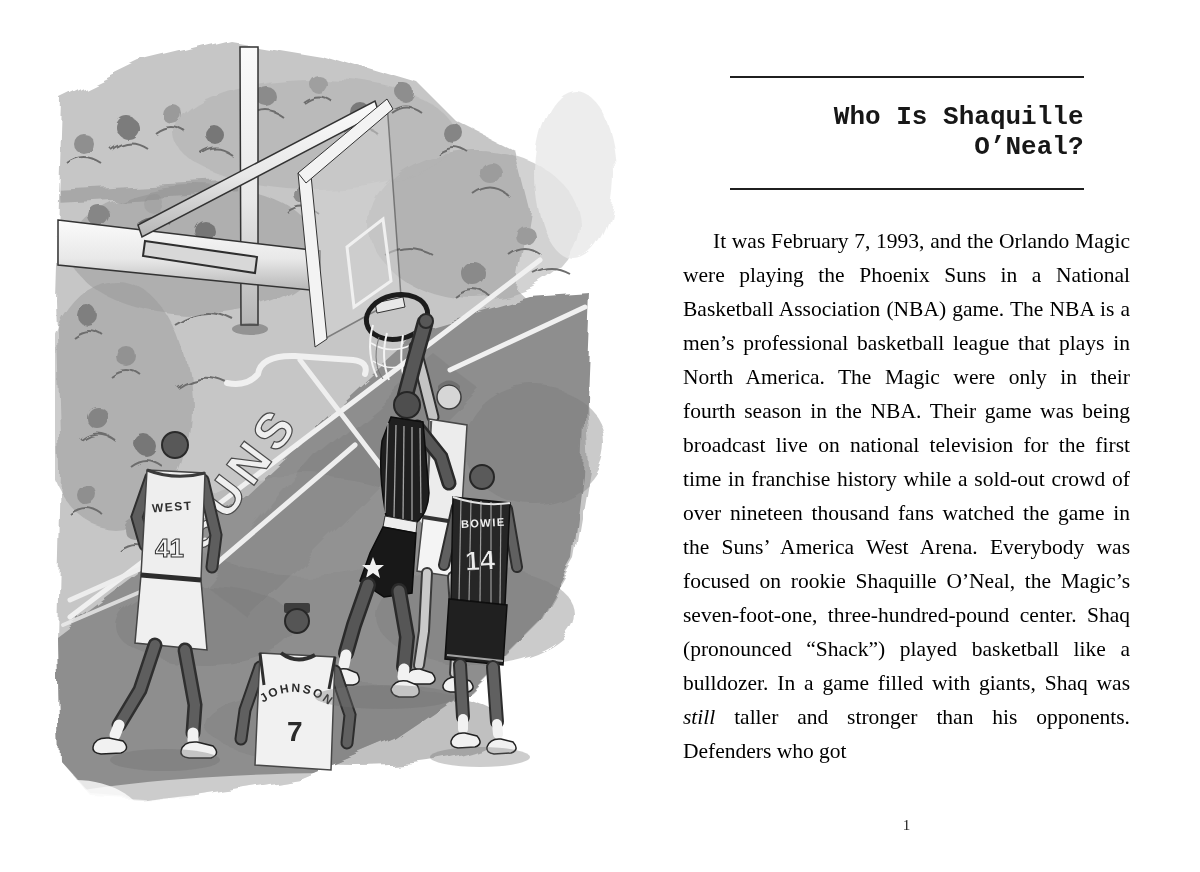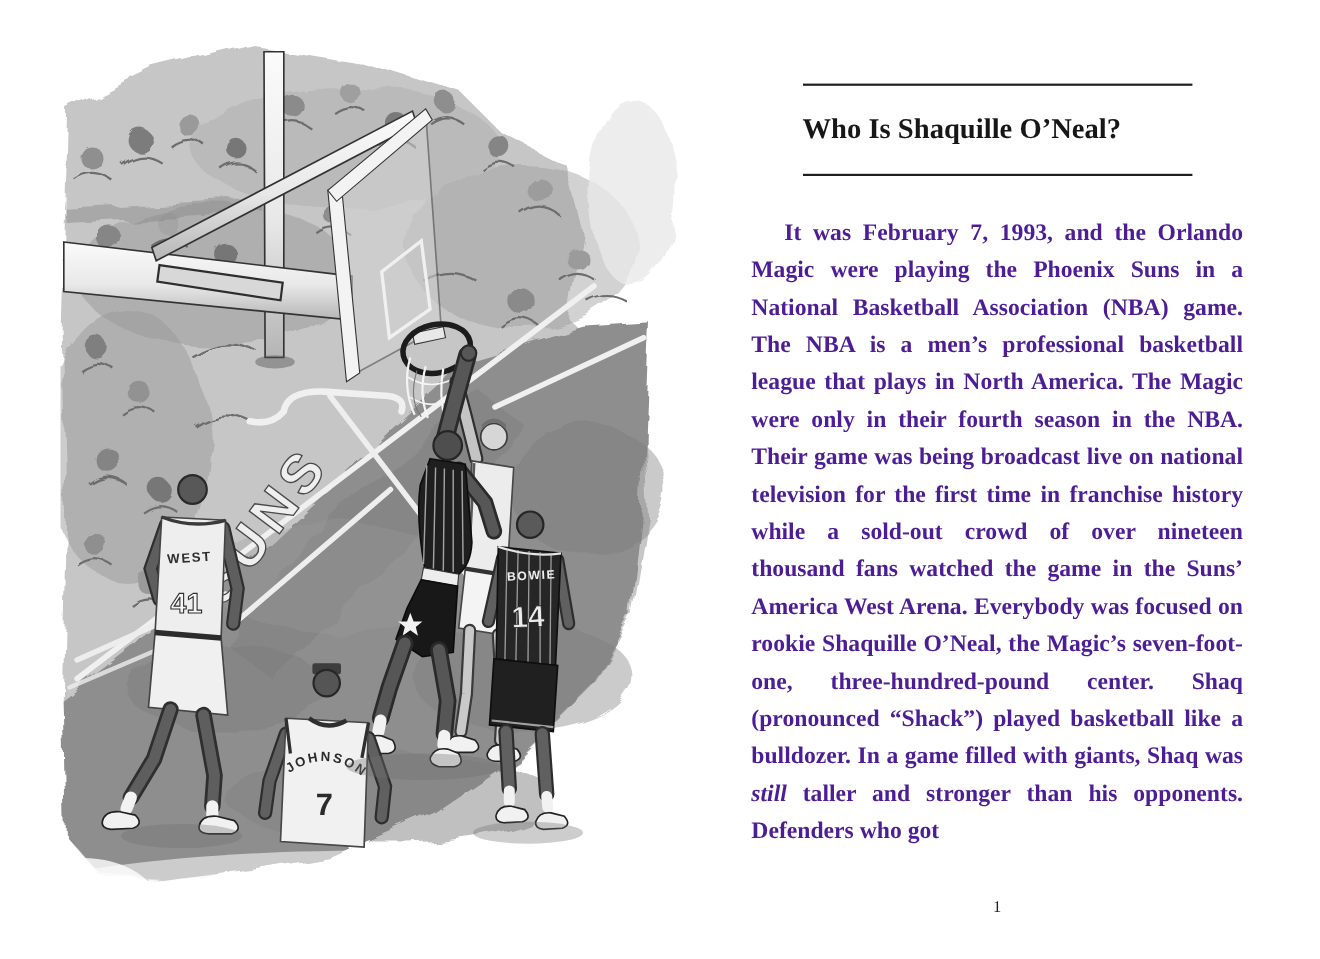--- a/index.html
+++ b/index.html
@@ -2,24 +2,24 @@
 <html><head>
 <meta charset="utf-8">
 <style>
   html,body{margin:0;padding:0;background:#ffffff;}
   .spread{position:relative;width:1200px;height:872px;background:#ffffff;overflow:hidden;
           font-family:"Liberation Serif",serif;color:#1a1a1a;}
   .illustration{position:absolute;left:55px;top:25px;width:585px;height:830px;}
   .right-page{position:absolute;left:683px;top:0;width:447px;height:872px;}
   .chapter-head{width:354px;margin:76px auto 0 auto;}
   .rule{border:none;border-top:2px solid #1f1f1f;margin:0;}
-  .chapter-title{font-family:Liberation Serif, serif;font-weight:700;font-size:26px;
-                 text-align:left;margin:24px 0 26px 0;letter-spacing:0;color:#171717;}
+  .chapter-title{font-family:Liberation Mono, monospace;font-weight:700;font-size:26px;
+                 text-align:right;margin:24px 0 26px 0;letter-spacing:0;color:#171717;}
   .body-text{margin:34px 0 0 0;font-size:21.5px;line-height:34px;text-align:justify;
-             text-indent:30px;color:#4c1d95;font-weight:bold;}
+             text-indent:30px;color:#000000;}
   .body-text .it{font-style:italic;}
   .page-number{position:absolute;left:0;right:0;bottom:38px;text-align:center;
                font-size:15px;color:#222;}
 </style>
 </head>
 <body>
 
 <div class="spread">
 
   <svg class="illustration" viewBox="0 0 585 830" xmlns="http://www.w3.org/2000/svg">

